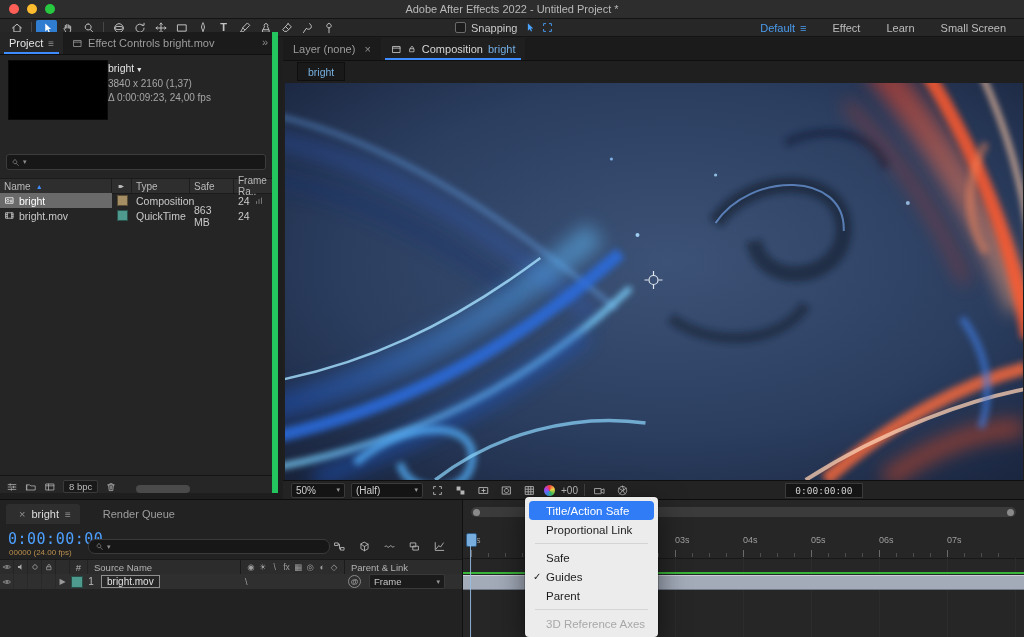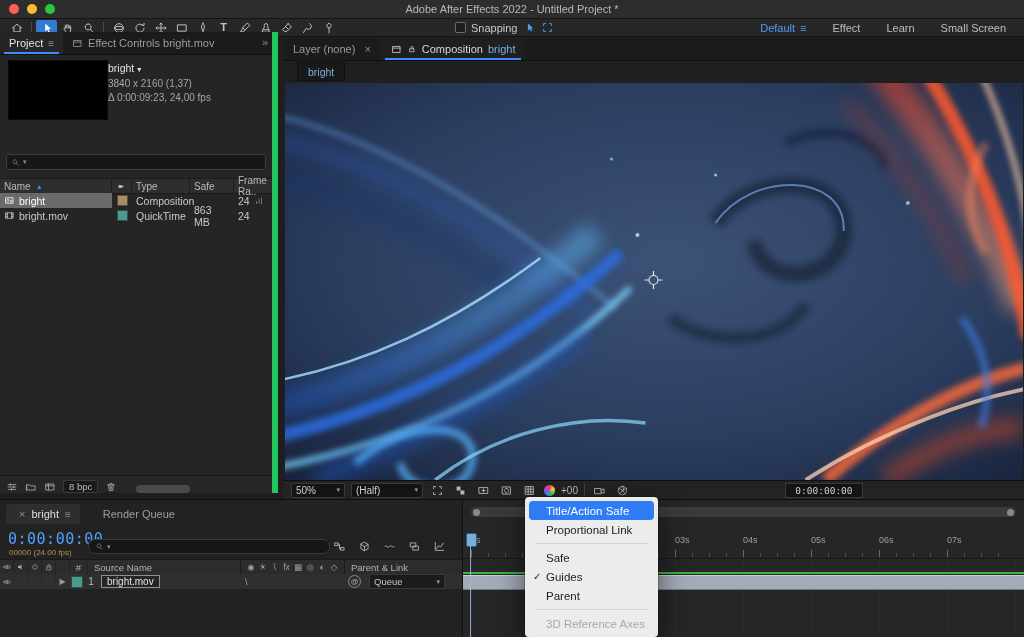--- a/index.html
+++ b/index.html
@@ -640,21 +640,21 @@
         <div class="lchip" style="background-color: rgb(78, 154, 142);"></div>
         <div class="lindex">1</div>
         <div class="namebox">bright.mov</div>
         <div class="rowspace"></div>
         <div class="rowswitches">
             <span>\</span>
           </div>
         <div class="rowparent">
           <span class="pickwhip">@</span>
           <div class="parent-select">
-            <span>Queue</span>
+            <span>Frame</span>
             <span class="caret">▾</span>
           </div>
         </div>
       </div>
     </div>
 
     <div class="tl-right">
       <div class="navigator">
         <span class="navhandle left"></span>
         <span class="navhandle right"></span>

